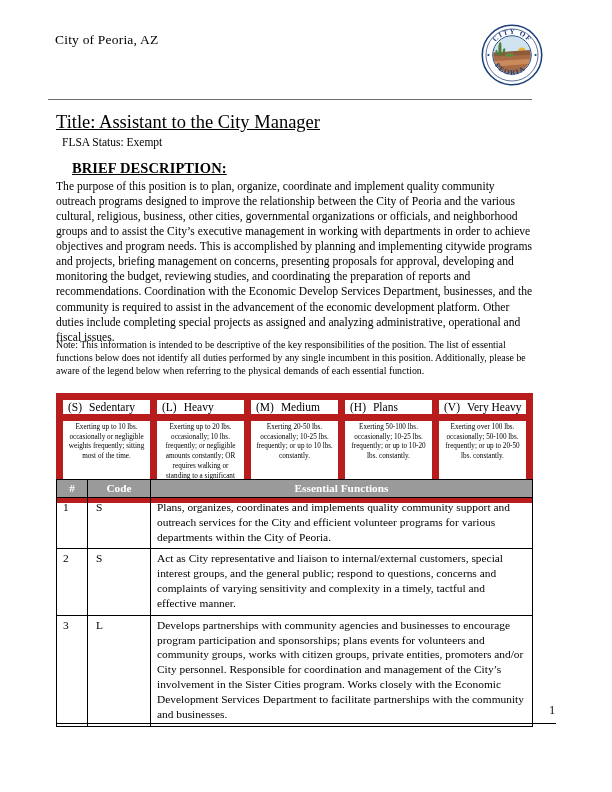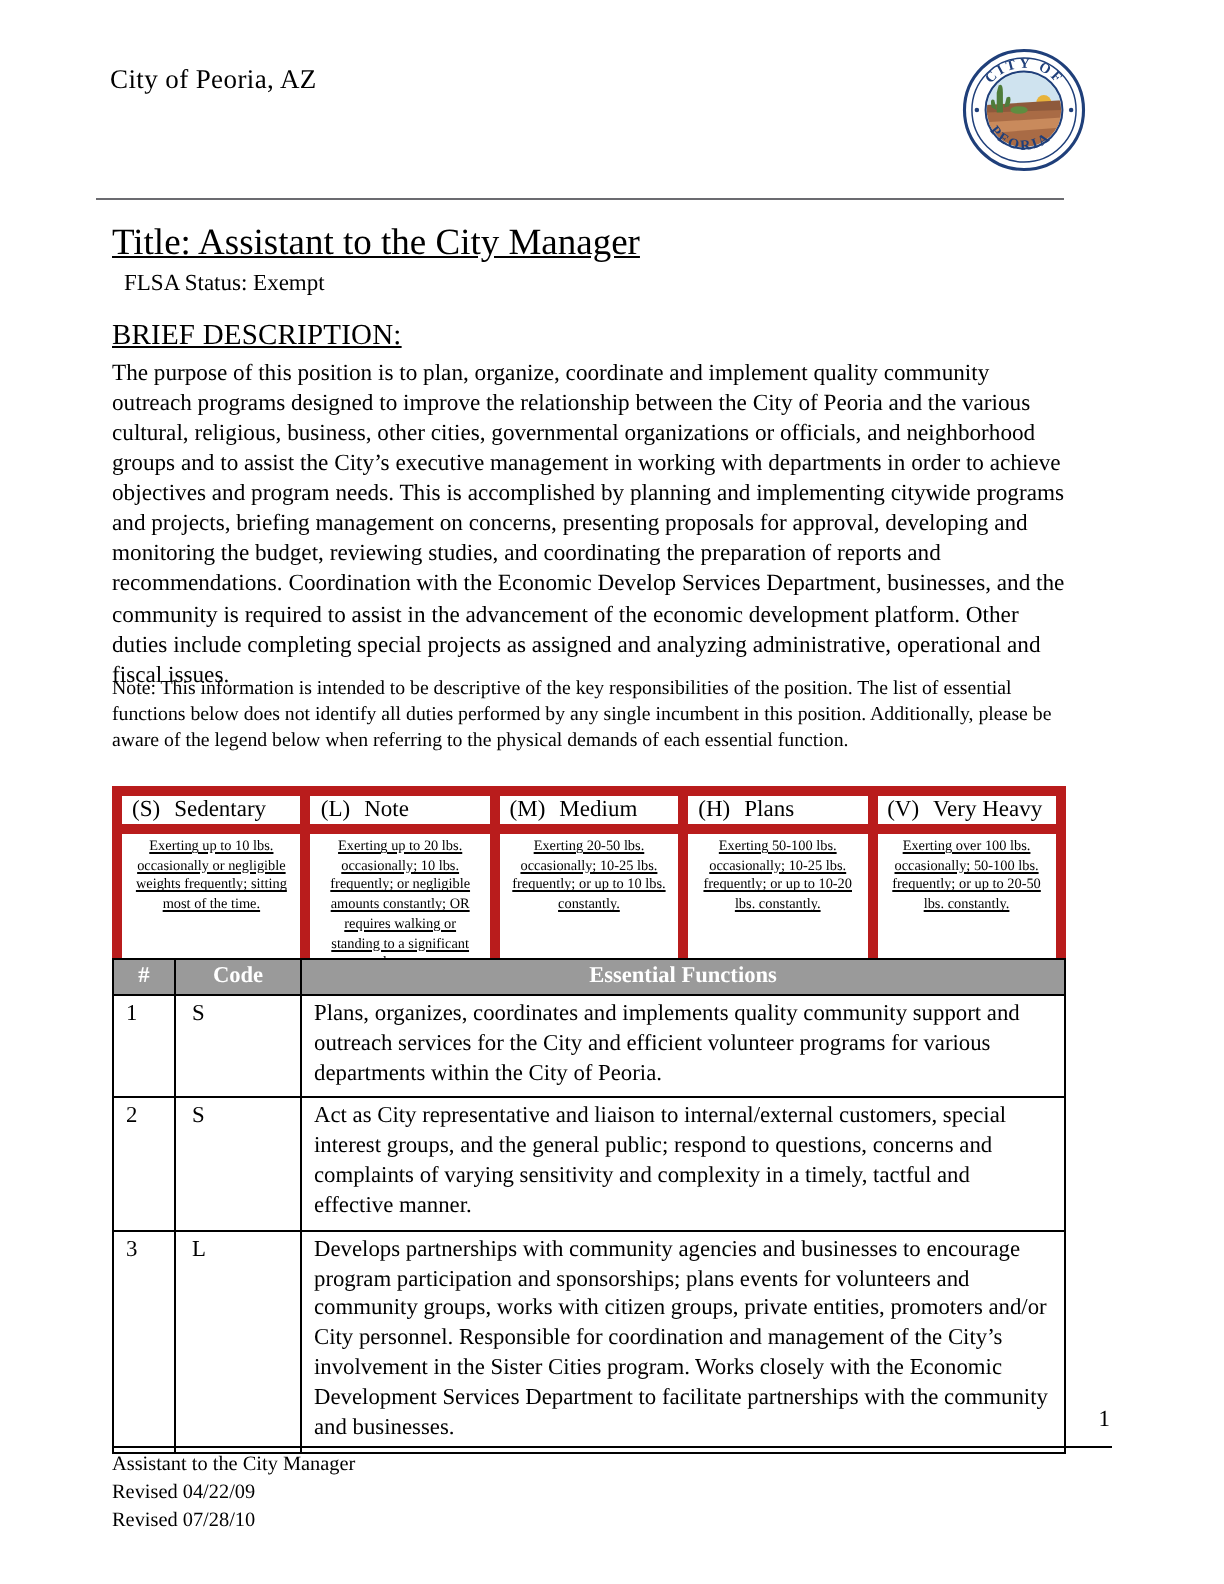--- a/index.html
+++ b/index.html
@@ -75,22 +75,22 @@
 
   
   .section {
     position: absolute;
     left: 56px;
     width: 478px;
   }
   .section-heading {
     font-size: 14.5px;
     text-decoration: underline;
-    margin: 0 0 2px 0;
-    font-weight: normal;
+    margin: 0 0 2px 16px;
+    font-weight: bold;
     letter-spacing: 0.1px;
   }
   .body-text {
     font-size: 11.6px;
     line-height: 1.30;
     margin: 0;
     text-align: left;
   }
   .note-text {
     font-size: 9.9px;
@@ -104,39 +104,38 @@
   
   .legend-table {
     position: absolute;
     left: 56px;
     top: 393px;
     width: 477px;
     border-collapse: collapse;
     table-layout: fixed;
   }
   .legend-table td {
-    border: 5px solid #b91c1c;
+    border: 7px solid #b91c1c;
     vertical-align: top;
     padding: 0;
   }
   .legend-head {
     font-size: 11.5px;
     padding: 1px 4px 1px 5px !important;
     white-space: nowrap;
   }
   .legend-head .code {
     display: inline-block;
     margin-right: 7px;
   }
   .legend-body {
     font-size: 7.2px;
     line-height: 1.35;
     text-align: center;
     padding: 2px 4px 5px 4px !important;
-    text-decoration: underline;
   }
 
   
   .func-table {
     position: absolute;
     left: 56px;
     top: 479px;
     width: 477px;
     border-collapse: collapse;
     table-layout: fixed;
@@ -248,21 +247,21 @@
     <p class="note-text">Note:  This information is intended to be descriptive of the key responsibilities of the position.  The list of essential functions below does not identify all duties performed by any single incumbent in this position.  Additionally, please be aware of the legend below when referring to the physical demands of each essential function.</p>
   </div>
 
   <table class="legend-table">
     <tbody>
       <tr>
         <td class="legend-head">
           <span class="code">(S)</span><span>Sedentary</span>
         </td>
         <td class="legend-head">
-          <span class="code">(L)</span><span>Note</span>
+          <span class="code">(L)</span><span>Heavy</span>
         </td>
         <td class="legend-head">
           <span class="code">(M)</span><span>Medium</span>
         </td>
         <td class="legend-head">
           <span class="code">(H)</span><span>Plans</span>
         </td>
         <td class="legend-head">
           <span class="code">(V)</span><span>Very Heavy</span>
         </td>
@@ -299,19 +298,14 @@
       <tr>
         <td class="col-num">3</td>
         <td class="col-code">L</td>
         <td>Develops partnerships with community agencies and businesses to encourage program participation and sponsorships; plans events for volunteers and community groups, works with citizen groups, private entities, promoters and/or City personnel. Responsible for coordination and management of the City’s involvement in the Sister Cities program. Works closely with the Economic Development Services Department to facilitate partnerships with the community and businesses.</td>
       </tr>
     </tbody>
   </table>
 
   <div class="page-number">1</div>
   <div class="footer-rule"></div>
-  <div class="footer-lines">
-    <div>Assistant to the City Manager</div>
-    <div>Revised 04/22/09</div>
-    <div>Revised 07/28/10</div>
-  </div>
 
 </div>
 
 </body></html>

